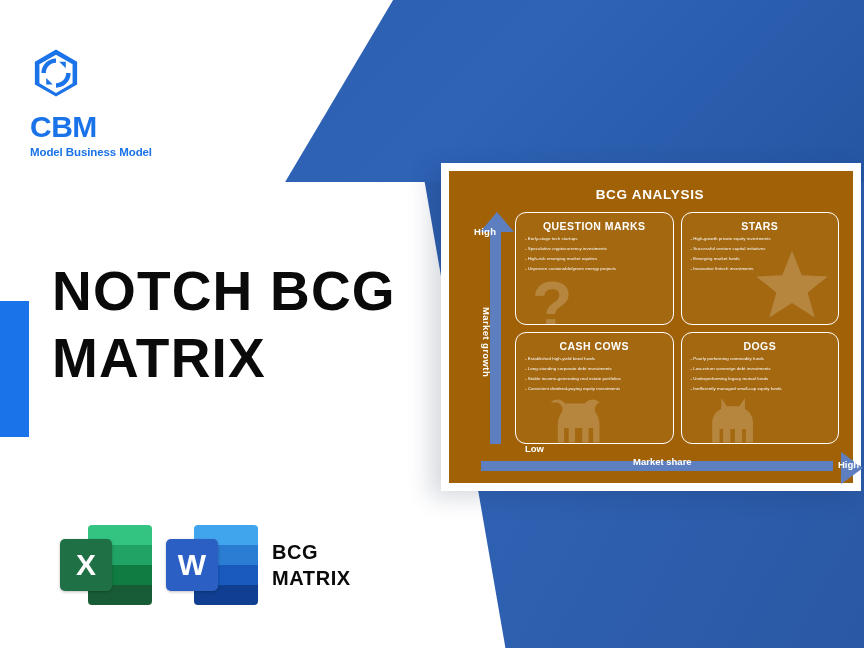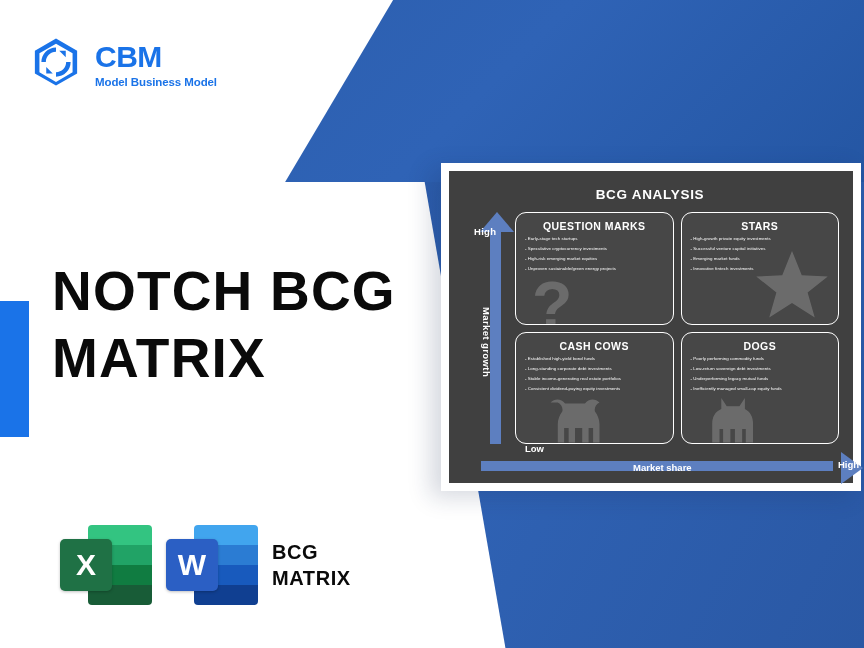--- a/index.html
+++ b/index.html
@@ -22,21 +22,21 @@
     position:absolute; top:0; right:0; width:100%; height:182px;
     background:linear-gradient(135deg,#2a5caa 0%,#2f63b6 55%,#2456a3 100%);
     clip-path:polygon(100% 0, 100% 100%, 33% 100%, 45.5% 0);
   }
   .accent-bar {
     position:absolute; left:0; top:301px; width:29px; height:136px;
     background:#1a73e8; z-index:2;
   }
 
   
-  .logo { position:absolute; left:30px; top:36px; z-index:5; display:flex; align-items:flex-end; gap:13px; }
+  .logo { position:absolute; left:30px; top:47px; z-index:5; display:flex; align-items:flex-start; gap:13px;flex-direction:column; }
   .logo-mark { width:52px; height:52px; }
   .logo-text { display:flex; flex-direction:column; line-height:1; }
   .logo-title { font-size:30px; font-weight:bold; color:#1a73e8; letter-spacing:-0.5px; }
   .logo-sub { font-size:11.5px; font-weight:bold; color:#1a73e8; margin-top:5px; letter-spacing:-0.1px; }
 
   
   .headline {
     position:absolute; left:52px; top:258px; z-index:5;
     font-size:55px; font-weight:bold; color:#0a0a0a;
     line-height:1.22; letter-spacing:1.2px;
@@ -54,21 +54,21 @@
   .doc .oi-tile { background:#2b5fc4; }
   .footer-label { font-size:20px; font-weight:bold; color:#0a0a0a; line-height:1.3; letter-spacing:0.6px; }
 
   
   .card {
     position:absolute; left:441px; top:163px; width:420px; height:328px; z-index:6;
     background:#ffffff; padding:8px;
     box-shadow:-10px 6px 22px rgba(20,40,80,.18);
   }
   .card-inner {
-    width:100%; height:100%; background:#404040;
+    width:100%; height:100%; background:#a16207;
     position:relative; padding:10px 12px 10px 10px;
   }
   .card-title {
     text-align:center; color:#ffffff; font-weight:bold;
     font-size:13.5px; letter-spacing:0.7px; margin:6px 0 10px 0;
   }
 
   .matrix-area { position:relative; width:100%; height:250px; }
 
   
@@ -88,21 +88,21 @@
     font-size:9.5px; letter-spacing:.4px; writing-mode:vertical-rl; white-space:nowrap;
   }
   .x-axis { position:absolute; left:22px; bottom:-16px; width:368px; height:24px; }
   .x-stem { position:absolute; left:0; top:7px; width:352px; height:10px; background:#5d7fc0; }
   .x-arrow {
     position:absolute; right:-14px; top:-2px; width:0; height:0;
     border-top:16px solid transparent; border-bottom:16px solid transparent;
     border-left:22px solid #5d7fc0;
   }
   .x-low { position:absolute; left:8px; top:-11px; color:#fff; font-weight:bold; font-size:9.5px;padding-left:36px; }
-  .x-label { position:absolute; left:152px; top:8px; color:#fff; font-weight:bold; font-size:9.5px; white-space:nowrap; }
+  .x-label { position:absolute; left:152px; top:2px; color:#fff; font-weight:bold; font-size:9.5px; white-space:nowrap; }
   .x-high { position:absolute; right:-10px; top:5px; color:#fff; font-weight:bold; font-size:9.5px; }
 
   
   .quads {
     position:absolute; left:56px; top:0; right:2px; height:232px;
     display:grid; grid-template-columns:1fr 1fr; grid-template-rows:1fr 1fr; gap:7px;
   }
   .quad {
     position:relative; border:1.3px solid #ffffff; border-radius:11px;
     padding:7px 9px 6px 9px; overflow:hidden; background:rgba(255,255,255,.04);

